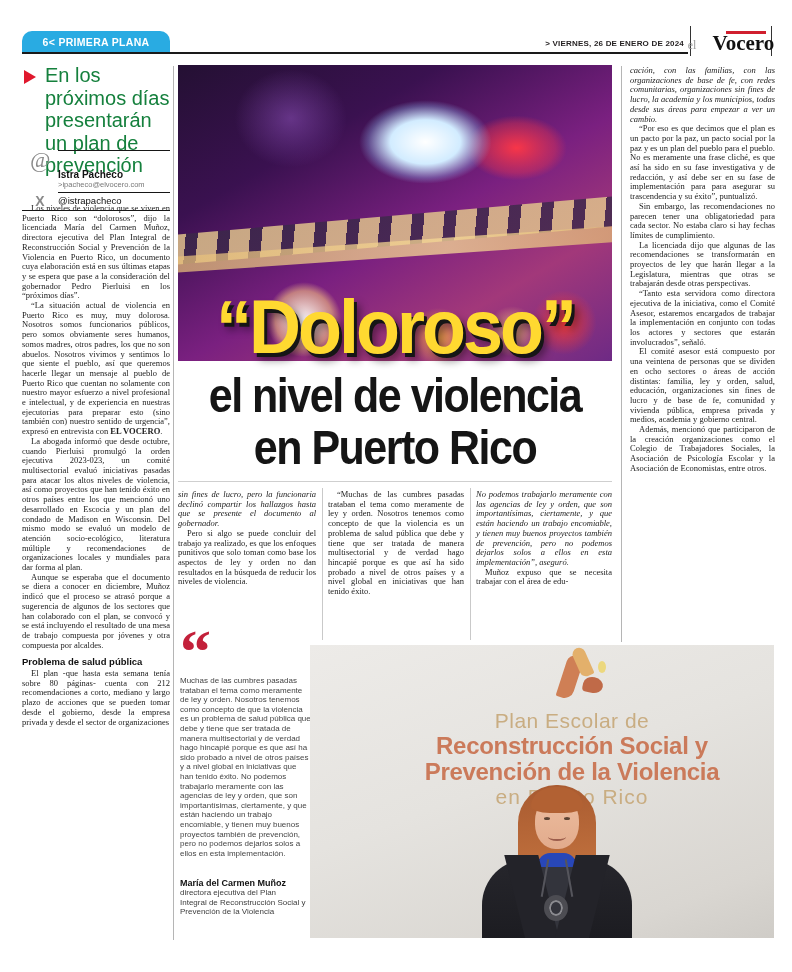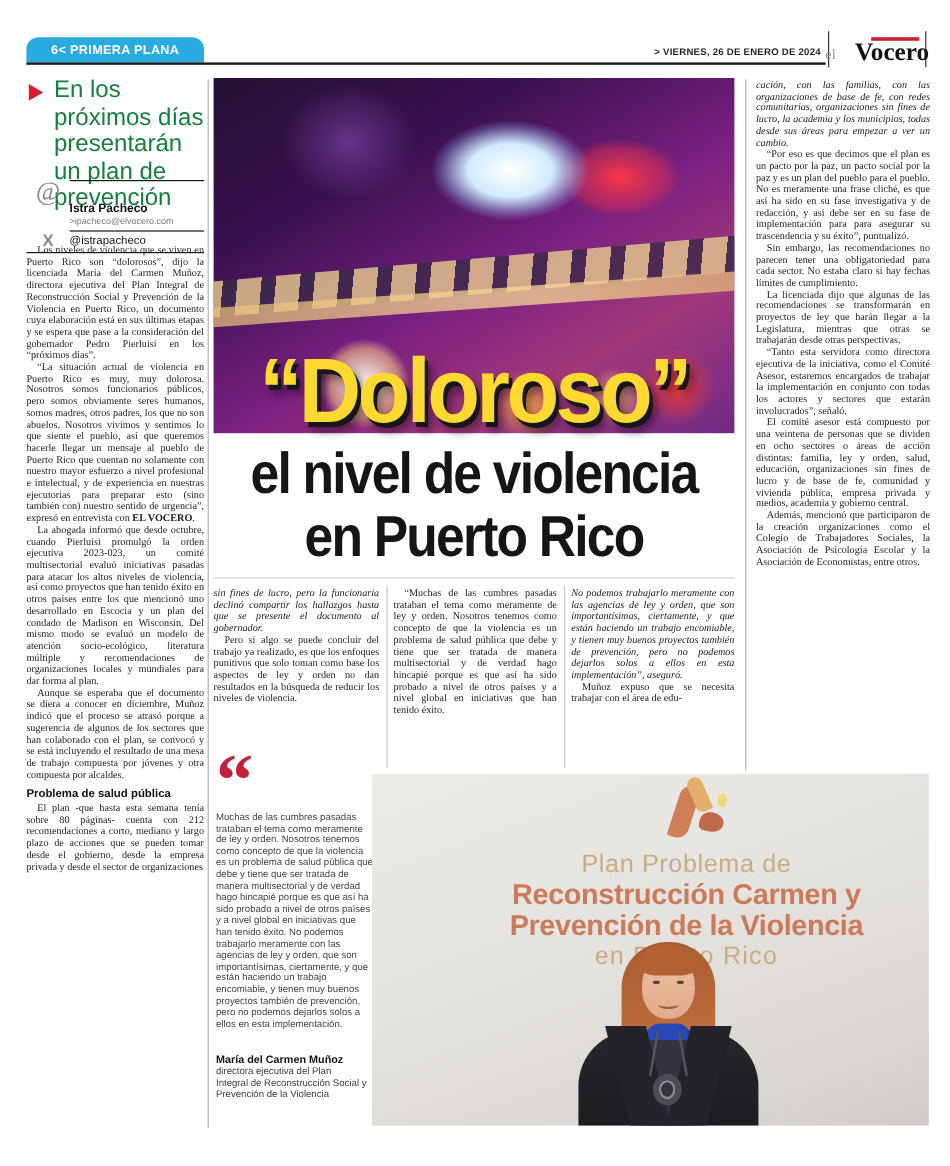--- a/index.html
+++ b/index.html
@@ -226,22 +226,22 @@
   </div>
 
   <div class="bottom-photo">
     <div class="bp-inner">
       <div class="bp-logo">
         <div class="bp-fig1"></div>
         <div class="bp-fig2"></div>
         <div class="bp-fig3"></div>
         <div class="bp-fig4"></div>
       </div>
-      <div class="bp-line1">Plan Problema de</div>
-      <div class="bp-line2">Reconstrucción Carmen y</div>
+      <div class="bp-line1">Plan Escolar de</div>
+      <div class="bp-line2">Reconstrucción Social y</div>
       <div class="bp-line3">Prevención de la Violencia</div>
       <div class="bp-line4">en Puerto Rico</div>
     </div>
     <div class="woman">
       <div class="w-hair"></div>
       <div class="w-body"></div>
       <div class="w-top"></div>
       <div class="w-lapel-l"></div>
       <div class="w-lapel-r"></div>
       <div class="w-face"></div>

